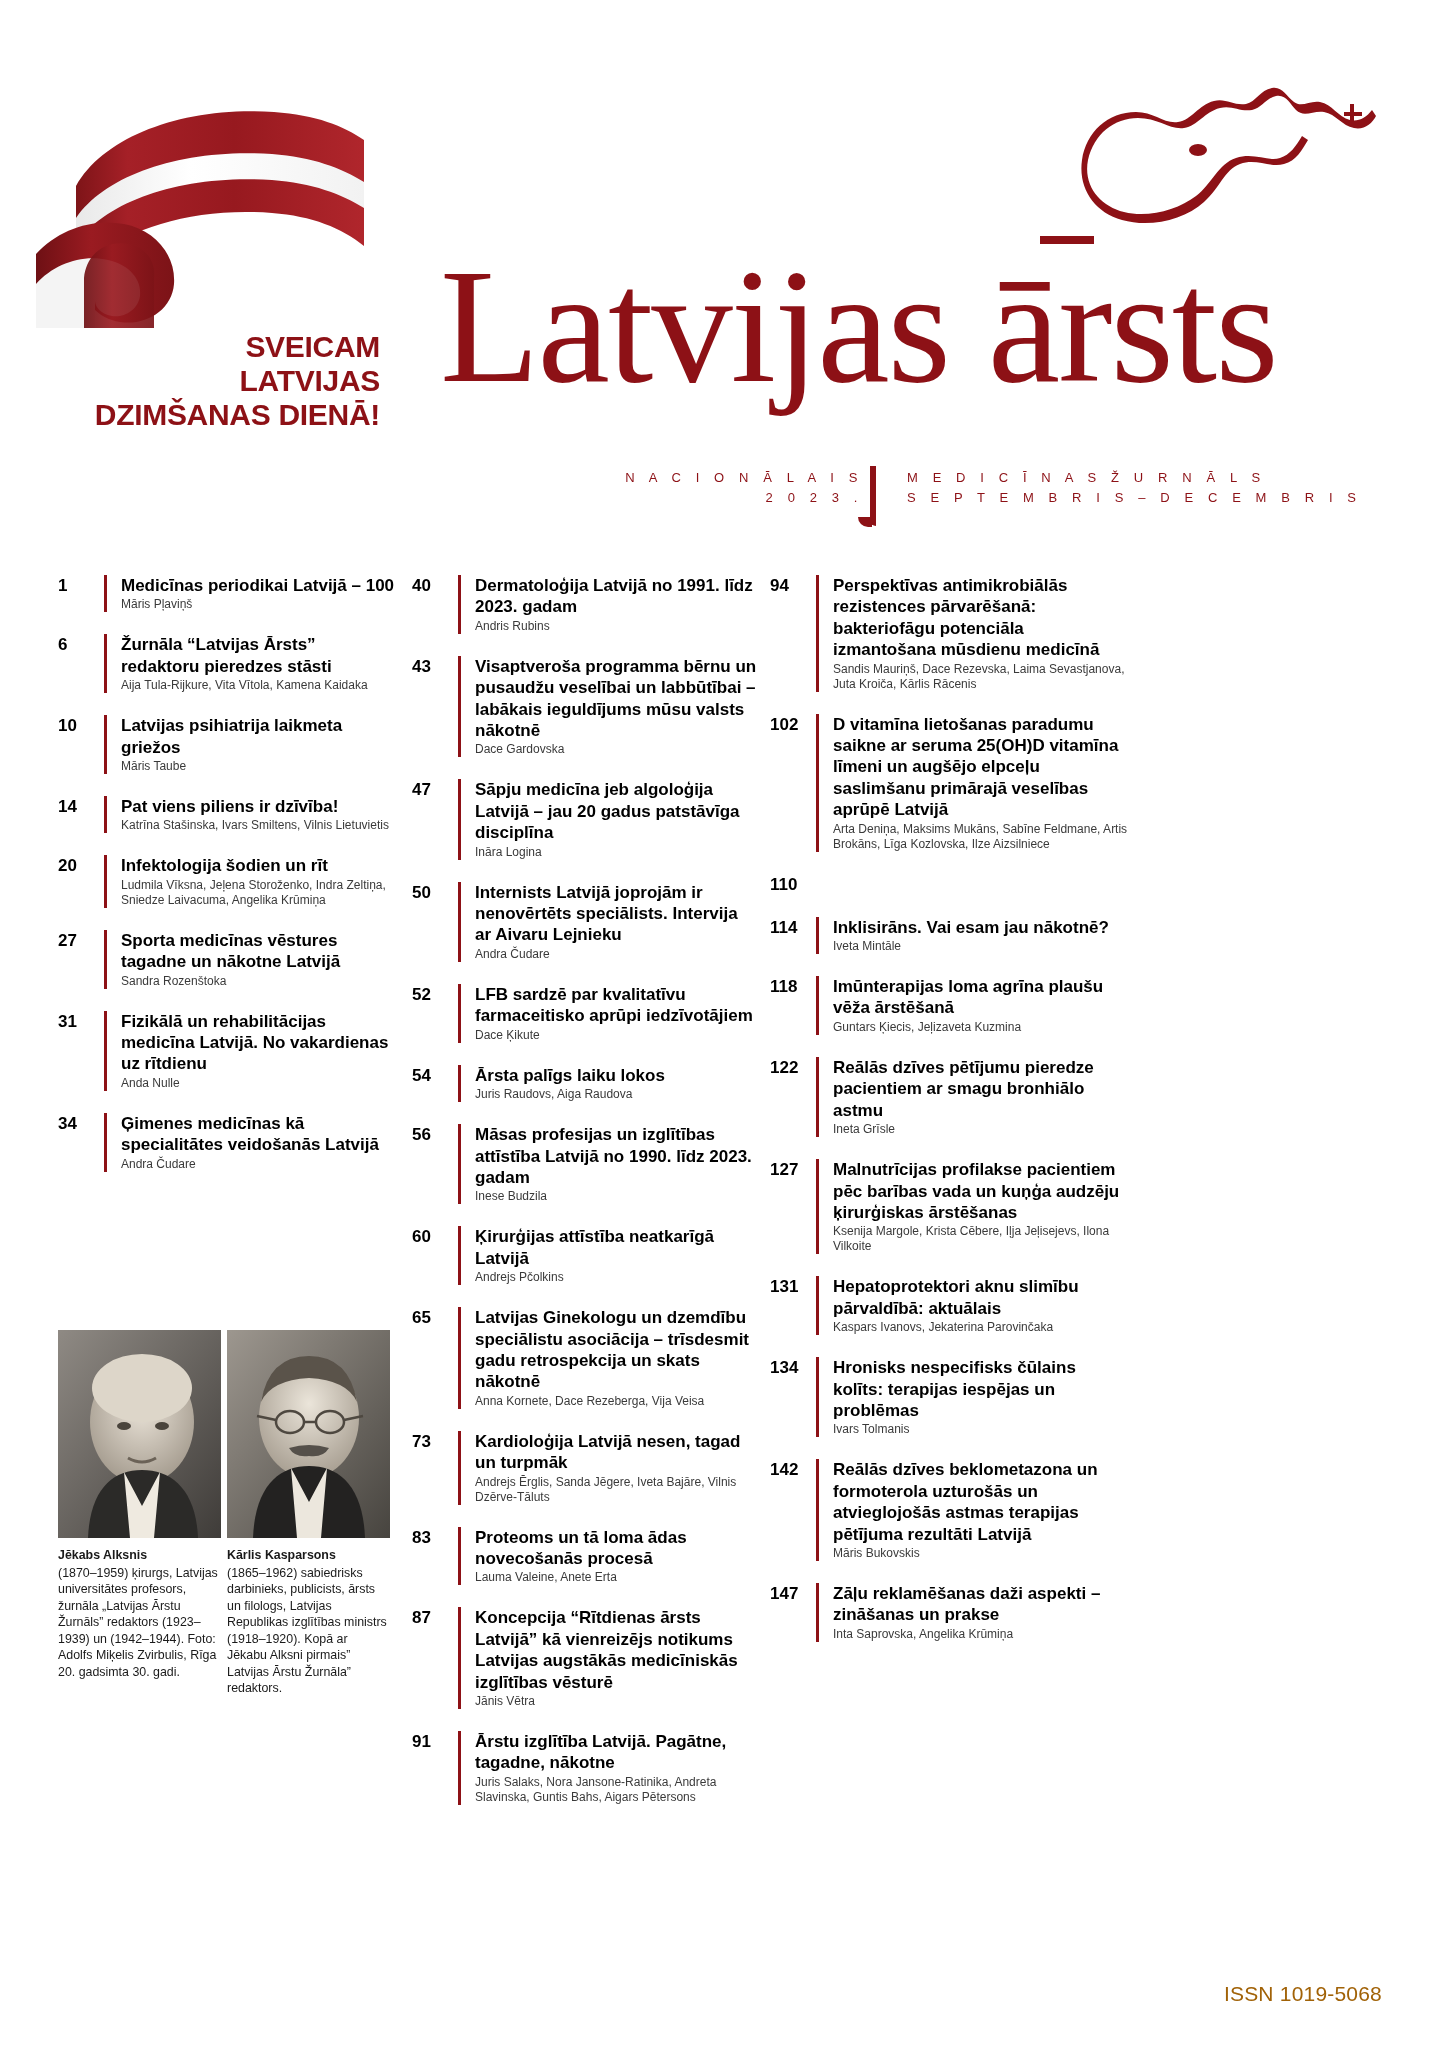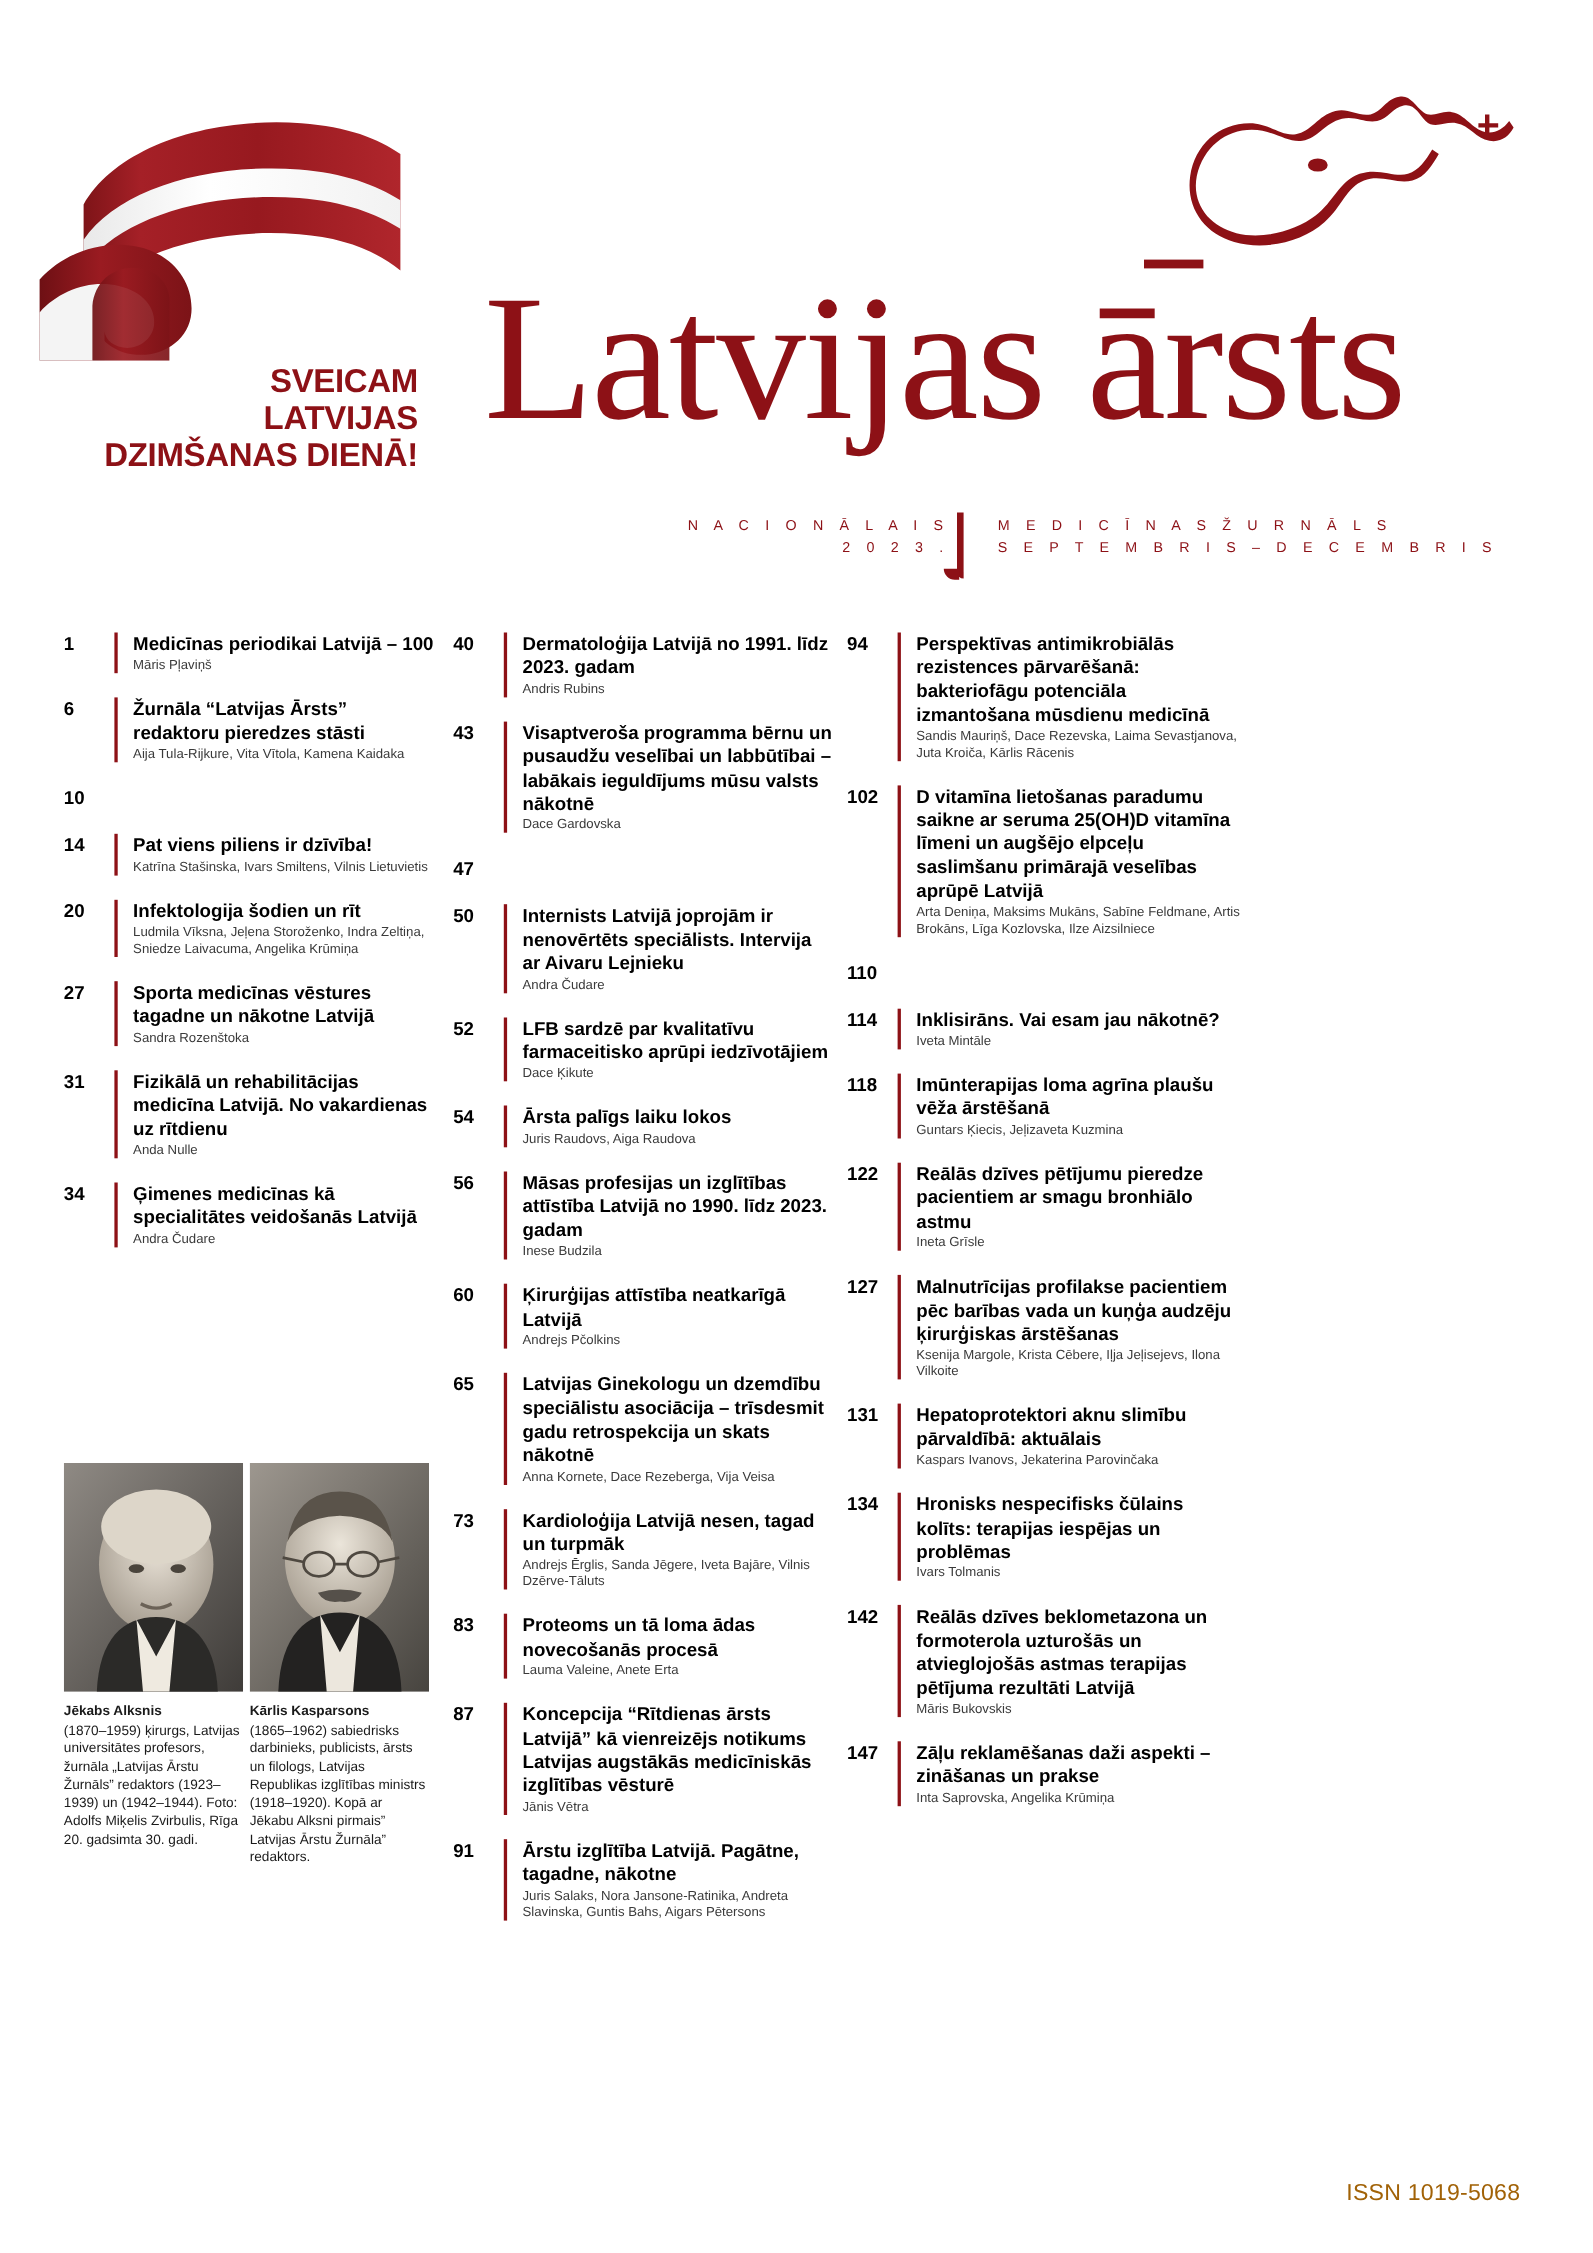--- a/index.html
+++ b/index.html
@@ -208,20 +208,24 @@
         </div>
         <div class="entry">
           <div class="e-page">6</div>
           <div class="e-body">
             <div class="e-title">Žurnāla “Latvijas Ārsts” redaktoru pieredzes stāsti</div>
             <div class="e-authors">Aija Tula-Rijkure, Vita Vītola, Kamena Kaidaka</div>
           </div>
         </div>
         <div class="entry">
           <div class="e-page">10</div>
+          <div class="e-body">
+            <div class="e-title">Latvijas psihiatrija laikmeta griežos</div>
+            <div class="e-authors">Māris Taube</div>
+          </div>
         </div>
         <div class="entry">
           <div class="e-page">14</div>
           <div class="e-body">
             <div class="e-title">Pat viens piliens ir dzīvība!</div>
             <div class="e-authors">Katrīna Stašinska, Ivars Smiltens, Vilnis Lietuvietis</div>
           </div>
         </div>
         <div class="entry">
           <div class="e-page">20</div>
@@ -262,20 +266,24 @@
         </div>
         <div class="entry">
           <div class="e-page">43</div>
           <div class="e-body">
             <div class="e-title">Visaptveroša programma bērnu un pusaudžu veselībai un labbūtībai – labākais ieguldījums mūsu valsts nākotnē</div>
             <div class="e-authors">Dace Gardovska</div>
           </div>
         </div>
         <div class="entry">
           <div class="e-page">47</div>
+          <div class="e-body">
+            <div class="e-title">Sāpju medicīna jeb algoloģija Latvijā – jau 20 gadus patstāvīga disciplīna</div>
+            <div class="e-authors">Ināra Logina</div>
+          </div>
         </div>
         <div class="entry">
           <div class="e-page">50</div>
           <div class="e-body">
             <div class="e-title">Internists Latvijā joprojām ir nenovērtēts speciālists. Intervija ar Aivaru Lejnieku</div>
             <div class="e-authors">Andra Čudare</div>
           </div>
         </div>
         <div class="entry">
           <div class="e-page">52</div>

